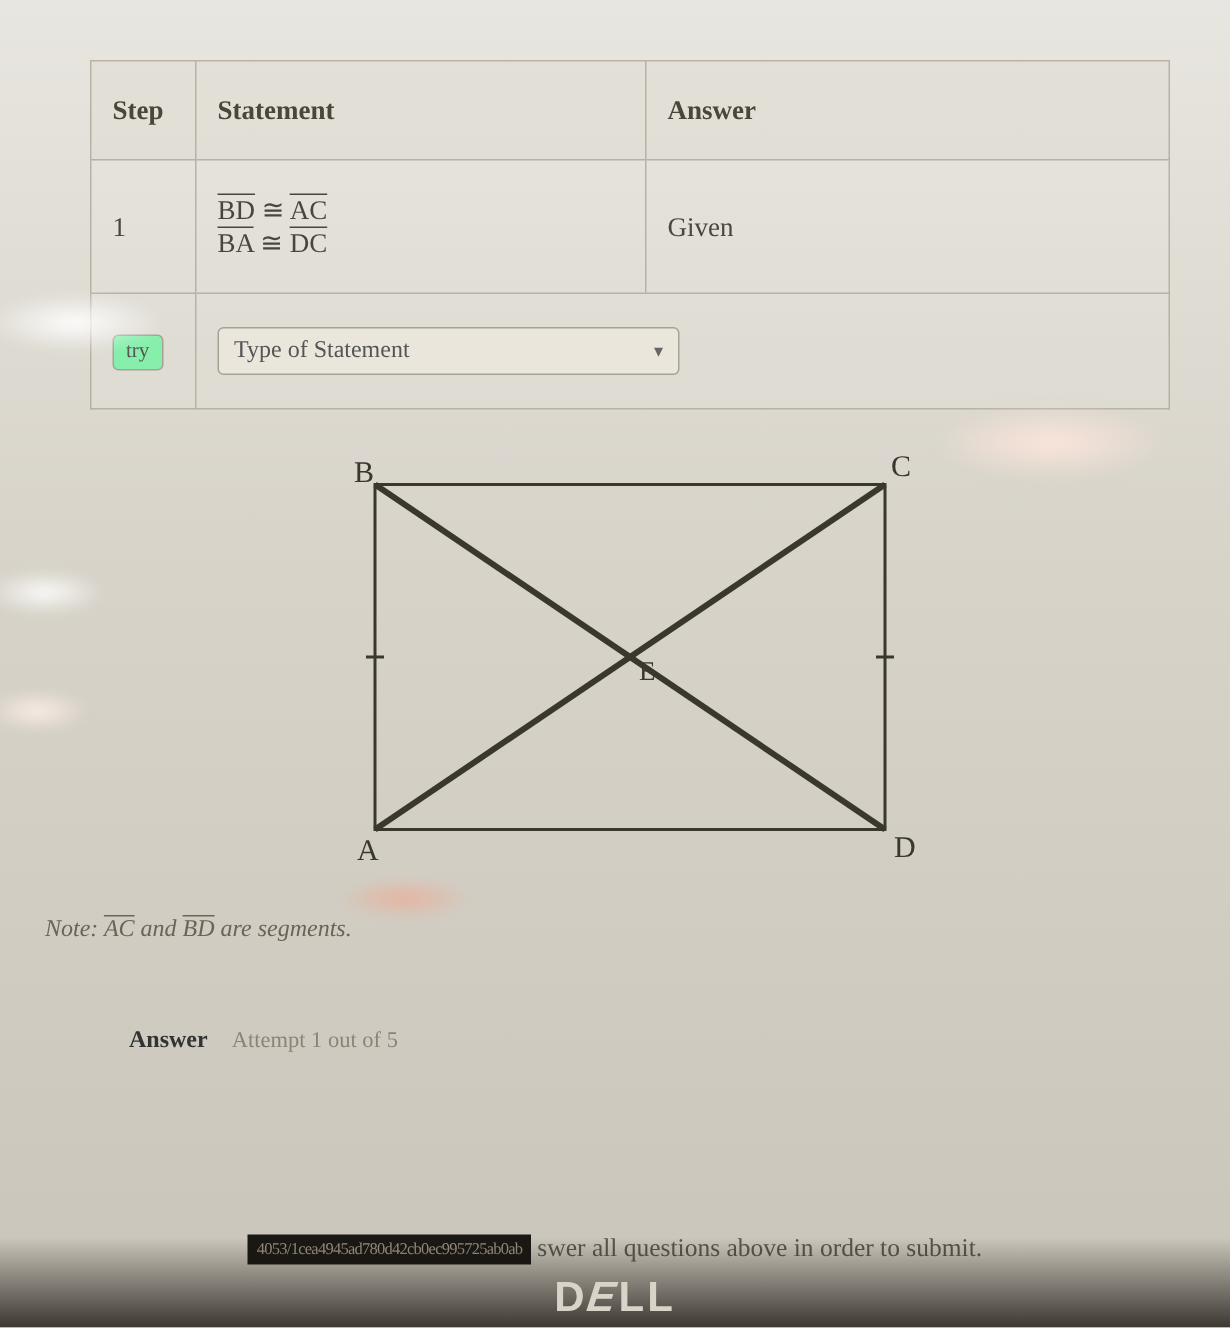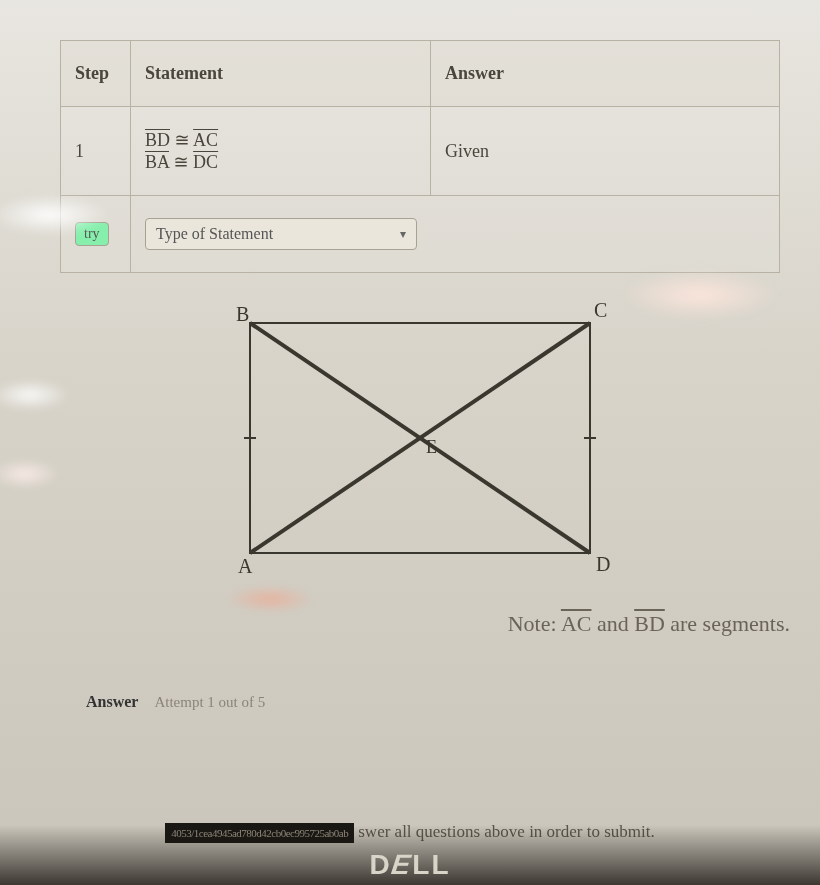--- a/index.html
+++ b/index.html
@@ -57,40 +57,41 @@
     cursor: pointer;
     color: #555;
   }
   .type-select {
     display: inline-flex;
     align-items: center;
     justify-content: space-between;
     border: 1px solid #a8a294;
     border-radius: 4px;
     padding: 6px 10px;
-    width: 272px;
+    width: 308px;
     background: #eae6dc;
     cursor: pointer;
     color: #555;
     font-size: 16px;
   }
   .type-select .chev { font-size: 12px; color: #666; }
   .figure-wrap {
     margin-top: 20px;
     text-align: center;
   }
   .figure-wrap svg {
     display: block;
     margin: 0 auto;
   }
   .note {
-    text-align: right;
-    font-size: 22px;
+    text-align: left;
+    font-size: 16px;
     color: #6a6458;
     margin-top: 18px;
+    font-style: italic;
   }
   .answer-row {
     margin-top: 56px;
     margin-left: 56px;
     font-size: 16px;
     color: #4a463c;
   }
   .answer-row b { color: #333; font-style: normal; font-weight: bold; }
   .answer-row .attempt { color: #8a8478; font-size: 15px; }
   .footer-bar {

